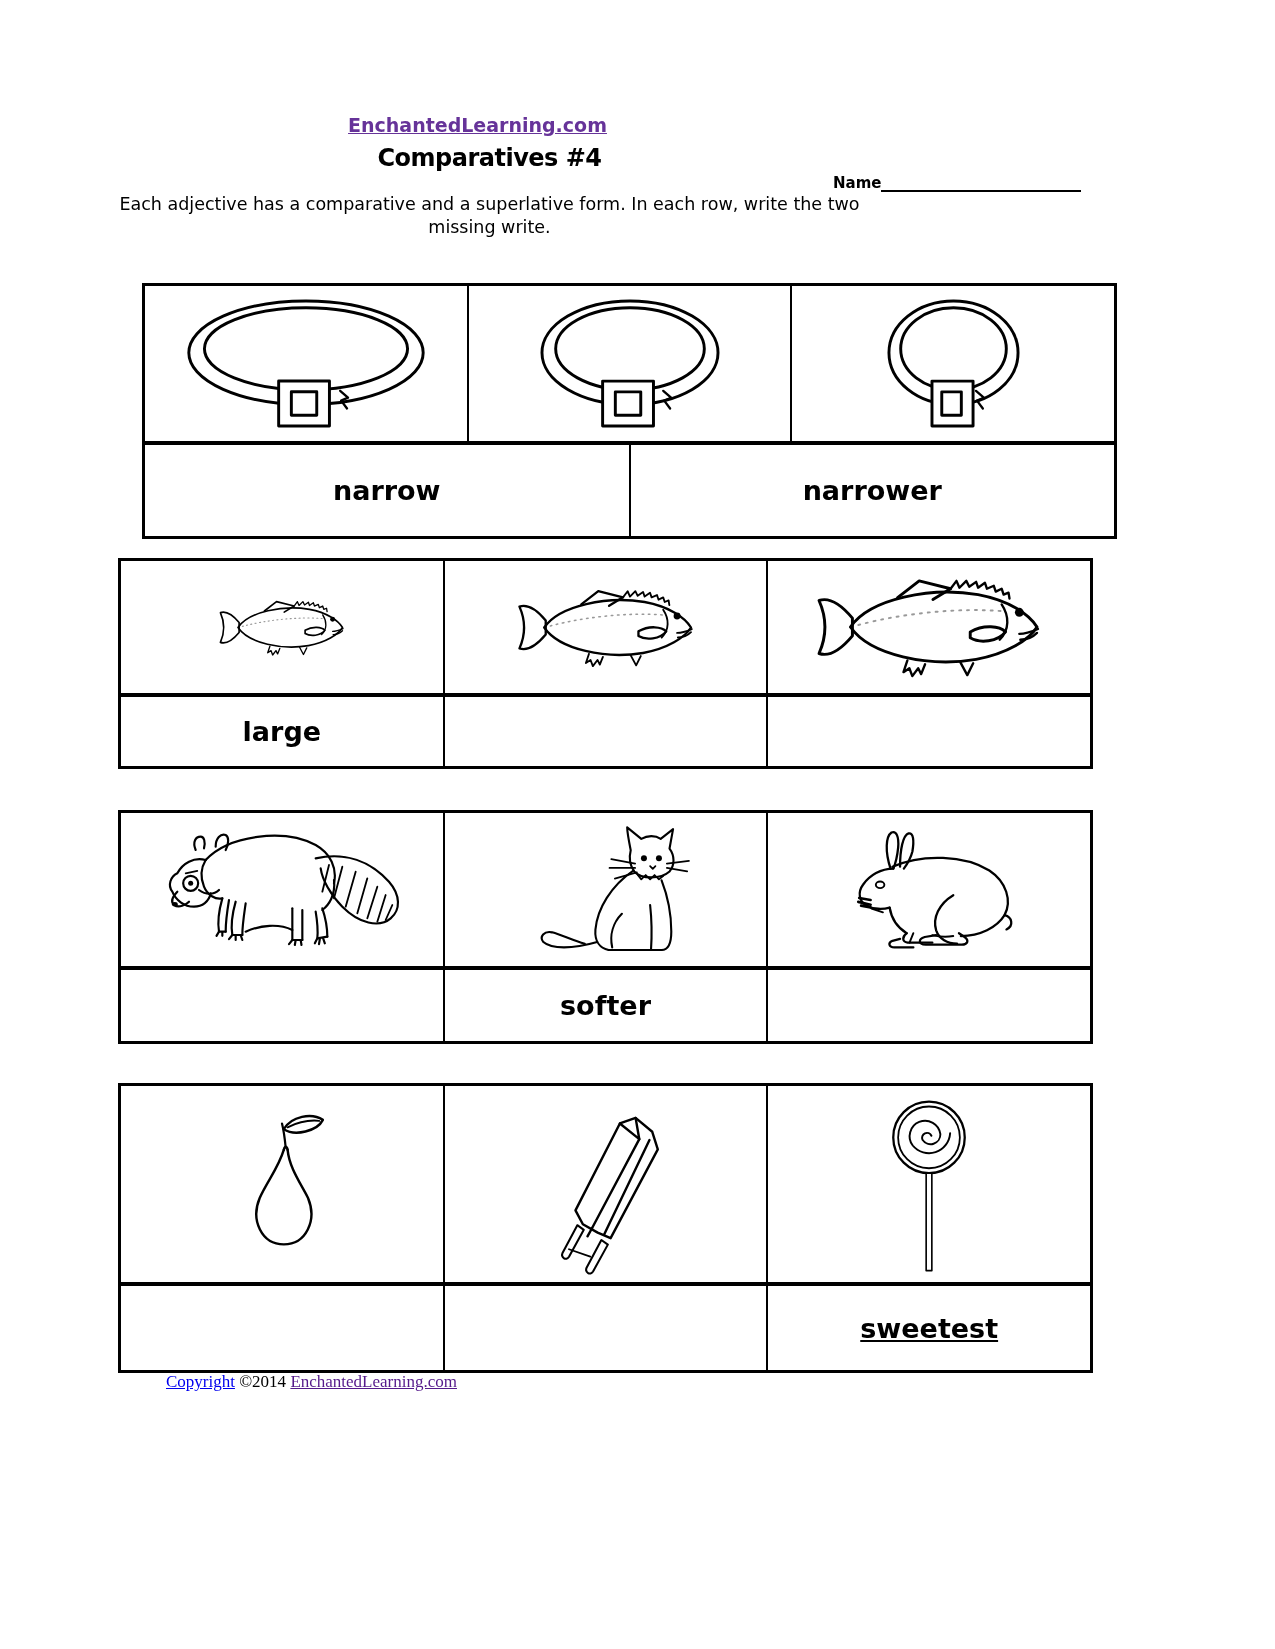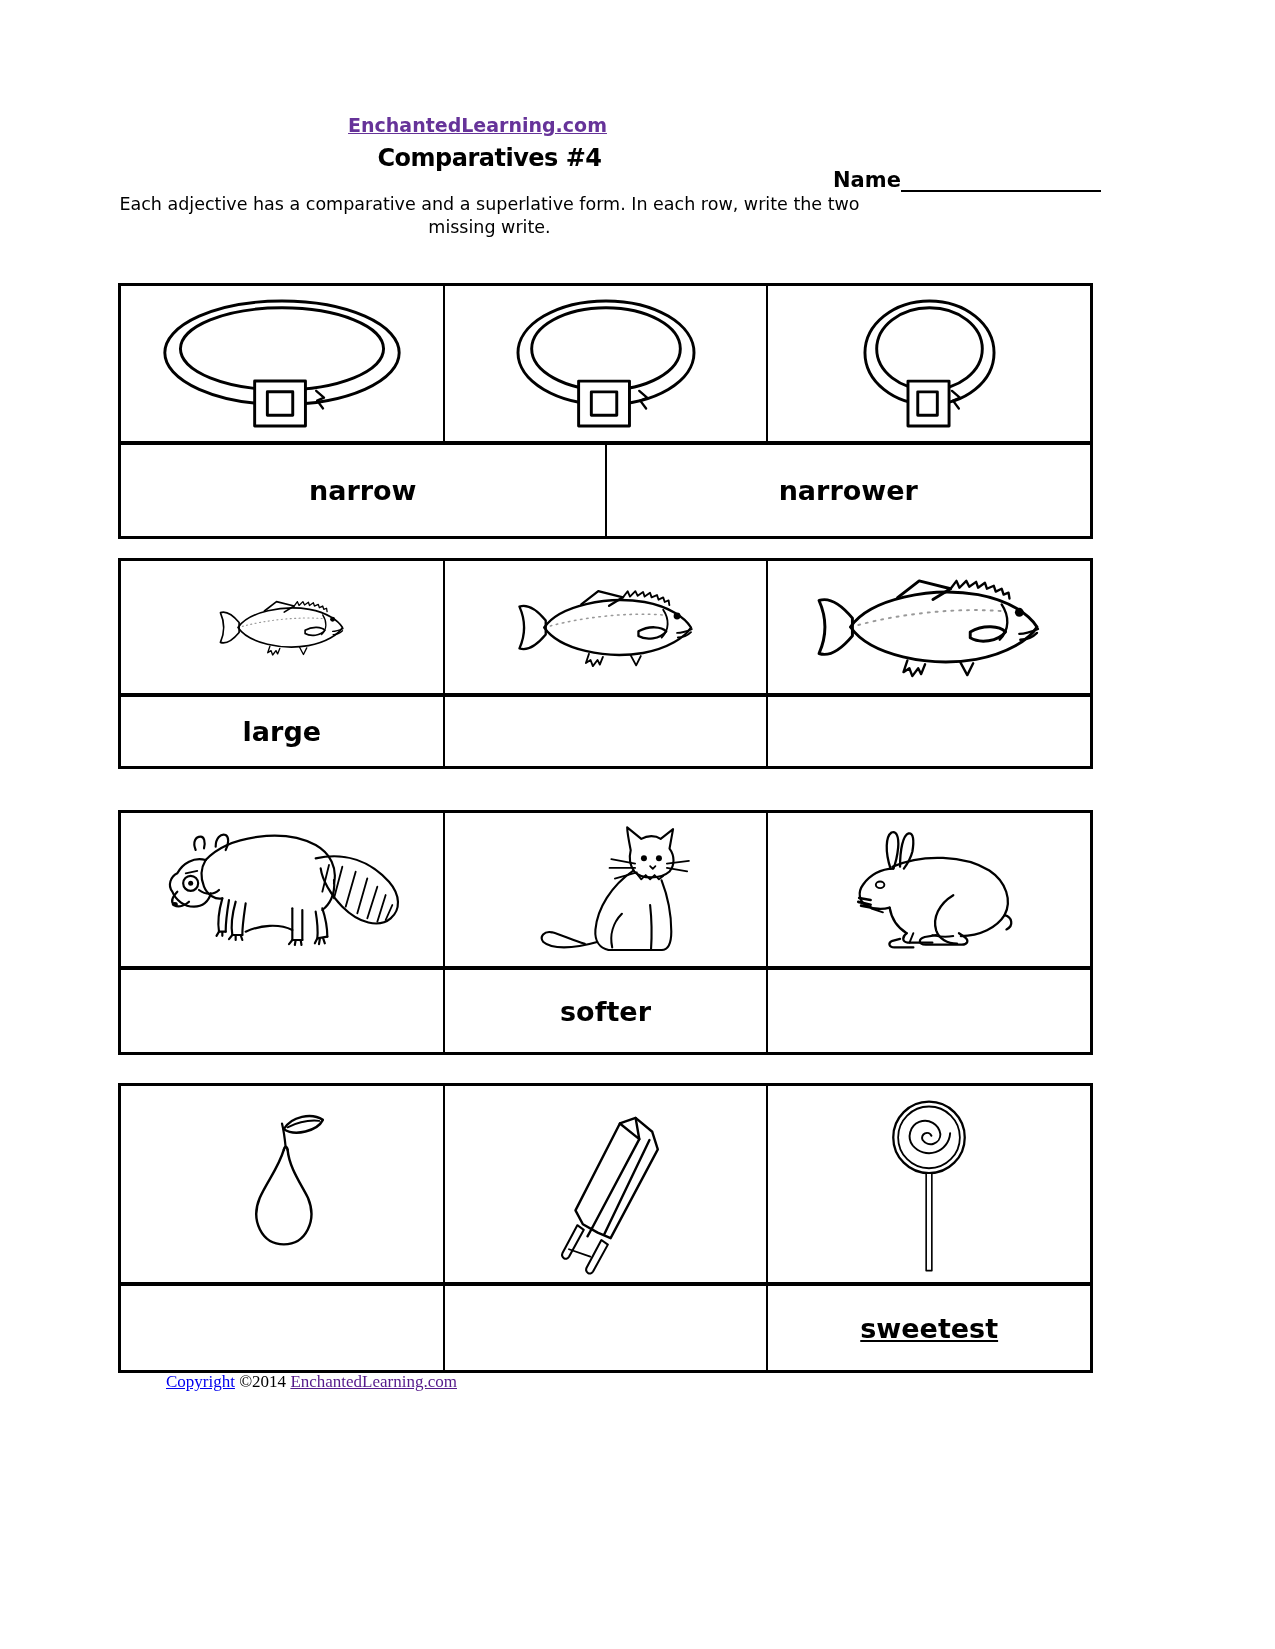--- a/index.html
+++ b/index.html
@@ -12,21 +12,21 @@
   
   .site-link-wrap{left:0;top:114px;width:955px;text-align:center;}
   a.comic-link{
     color:var(--header-link,#663399);
     font-size:19px;font-weight:bold;text-decoration:underline;cursor:pointer;
   }
   .page-title{
     left:0;top:144px;width:955px;text-align:center;
     font-size:24px;font-weight:bold;letter-spacing:-0.5px;margin-left:12px;
   }
-  .name-block{left:833px;top:167px;font-size:21px;font-weight:bold;white-space:nowrap;}
+  .name-block{left:833px;top:167px;font-size:15px;font-weight:bold;white-space:nowrap;}
   .name-blank{
     display:inline-block;width:200px;height:23px;
     border-bottom:2px solid #000;vertical-align:bottom;
   }
   .instructions{
     left:0;top:193px;width:955px;text-align:center;
     font-size:17.5px;font-weight:500;line-height:23px;margin-left:12px;
   }
   
   .ws-table{
@@ -82,21 +82,21 @@
 <div class="abs page-title">Comparatives #4</div>
 
 <div class="abs name-block"><span>Name</span><span class="name-blank"></span>
 </div>
 
 <div class="abs instructions">
   <div>Each adjective has a comparative and a superlative form. In each row, write the two</div>
   <div>missing write.</div>
 </div>
 
-<div class="abs ws-table" style="top:283px;">
+<div class="abs ws-table" style="top:283px;margin-left:24px;">
   <div class="row img-row" style="height:155px;">
     <div class="cell">
       <svg class="art" viewBox="0 0 256 136" width="250" height="133">
         <g fill="none" stroke="#000" stroke-width="3" stroke-linecap="round" stroke-linejoin="round">
           <ellipse cx="128" cy="57" rx="120" ry="53"></ellipse>
           <ellipse cx="128" cy="53" rx="104" ry="42"></ellipse>
           <path d="M163,96 l8,7 -7,3 6,8" stroke-width="2.4"></path>
           <rect x="100" y="86" width="52" height="46" fill="#fff"></rect>
           <rect x="113" y="97" width="26" height="24" fill="#fff"></rect>
         </g>
@@ -235,21 +235,21 @@
           <path d="M88,116 L84,126" stroke-width="2"></path>
           <path d="M74,122 l-8,2 c-5,2 -4,7 2,7 l20,0"></path>
           <path d="M130,76 C115,85 108,100 112,113 C115,122 124,127 134,127"></path>
           <path d="M112,118 l-12,2 c-7,2 -7,8 1,8 l38,0 c6,0 8,-4 3,-8 l-6,-4"></path>
           <path d="M184,97 C192,99 194,108 186,112"></path>
           <path d="M108,118 C116,120 124,120 130,119" stroke-width="2"></path>
         </g>
       </svg>
     </div>
   </div>
-  <div class="row" style="height:82px;">
+  <div class="row" style="height:71px;">
     <div class="cell">
         <span class="word"></span>
       </div>
     <div class="cell">
         <span class="word">softer</span>
       </div>
     <div class="cell">
         <span class="word"></span>
       </div>
   </div>

